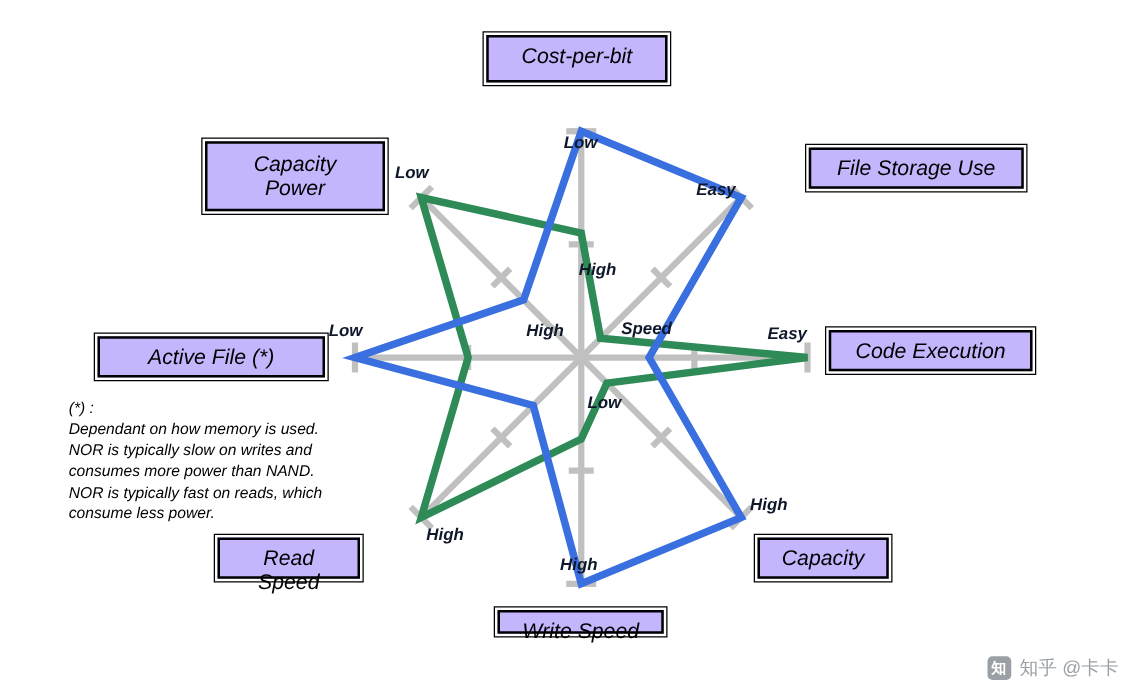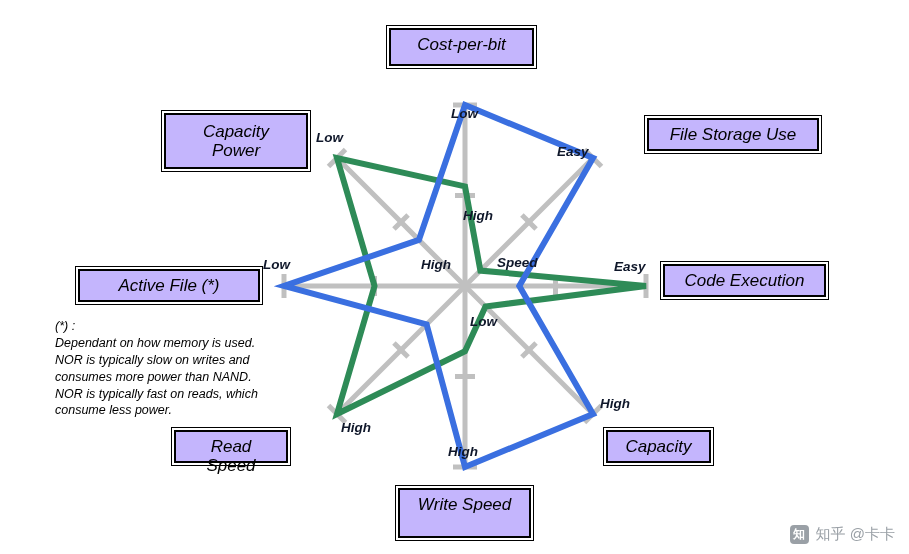--- a/index.html
+++ b/index.html
@@ -107,21 +107,21 @@
   </svg>
 
   <div class="axis-box" style="left:389px;top:28px;width:145px;height:38px;">Cost-per-bit</div>
 
   <div class="axis-box" style="left:607px;top:118px;width:172px;height:33px;margin-left:40px;">File Storage Use</div>
 
   <div class="axis-box" style="left:663px;top:264px;width:163px;height:33px;">Code Execution</div>
 
   <div class="axis-box" style="left:606px;top:430px;width:105px;height:33px;">Capacity</div>
 
-  <div class="axis-box" style="left:398px;top:488px;width:133px;height:50px;">Write Speed</div>
+  <div class="axis-box" style="left:398px;top:488px;width:133px;height:19px;">Write Speed</div>
 
   <div class="axis-box" style="left:174px;top:430px;width:114px;height:33px;">Read Speed</div>
 
   <div class="axis-box" style="left:78px;top:269px;width:182px;height:33px;">Active File (*)</div>
 
   <div class="axis-box" style="left:164px;top:113px;width:144px;height:56px;padding-top:7px;">Capacity
 Power</div>
 
   <div class="tick-label" style="left:451px;top:106px;">Low</div>
 

